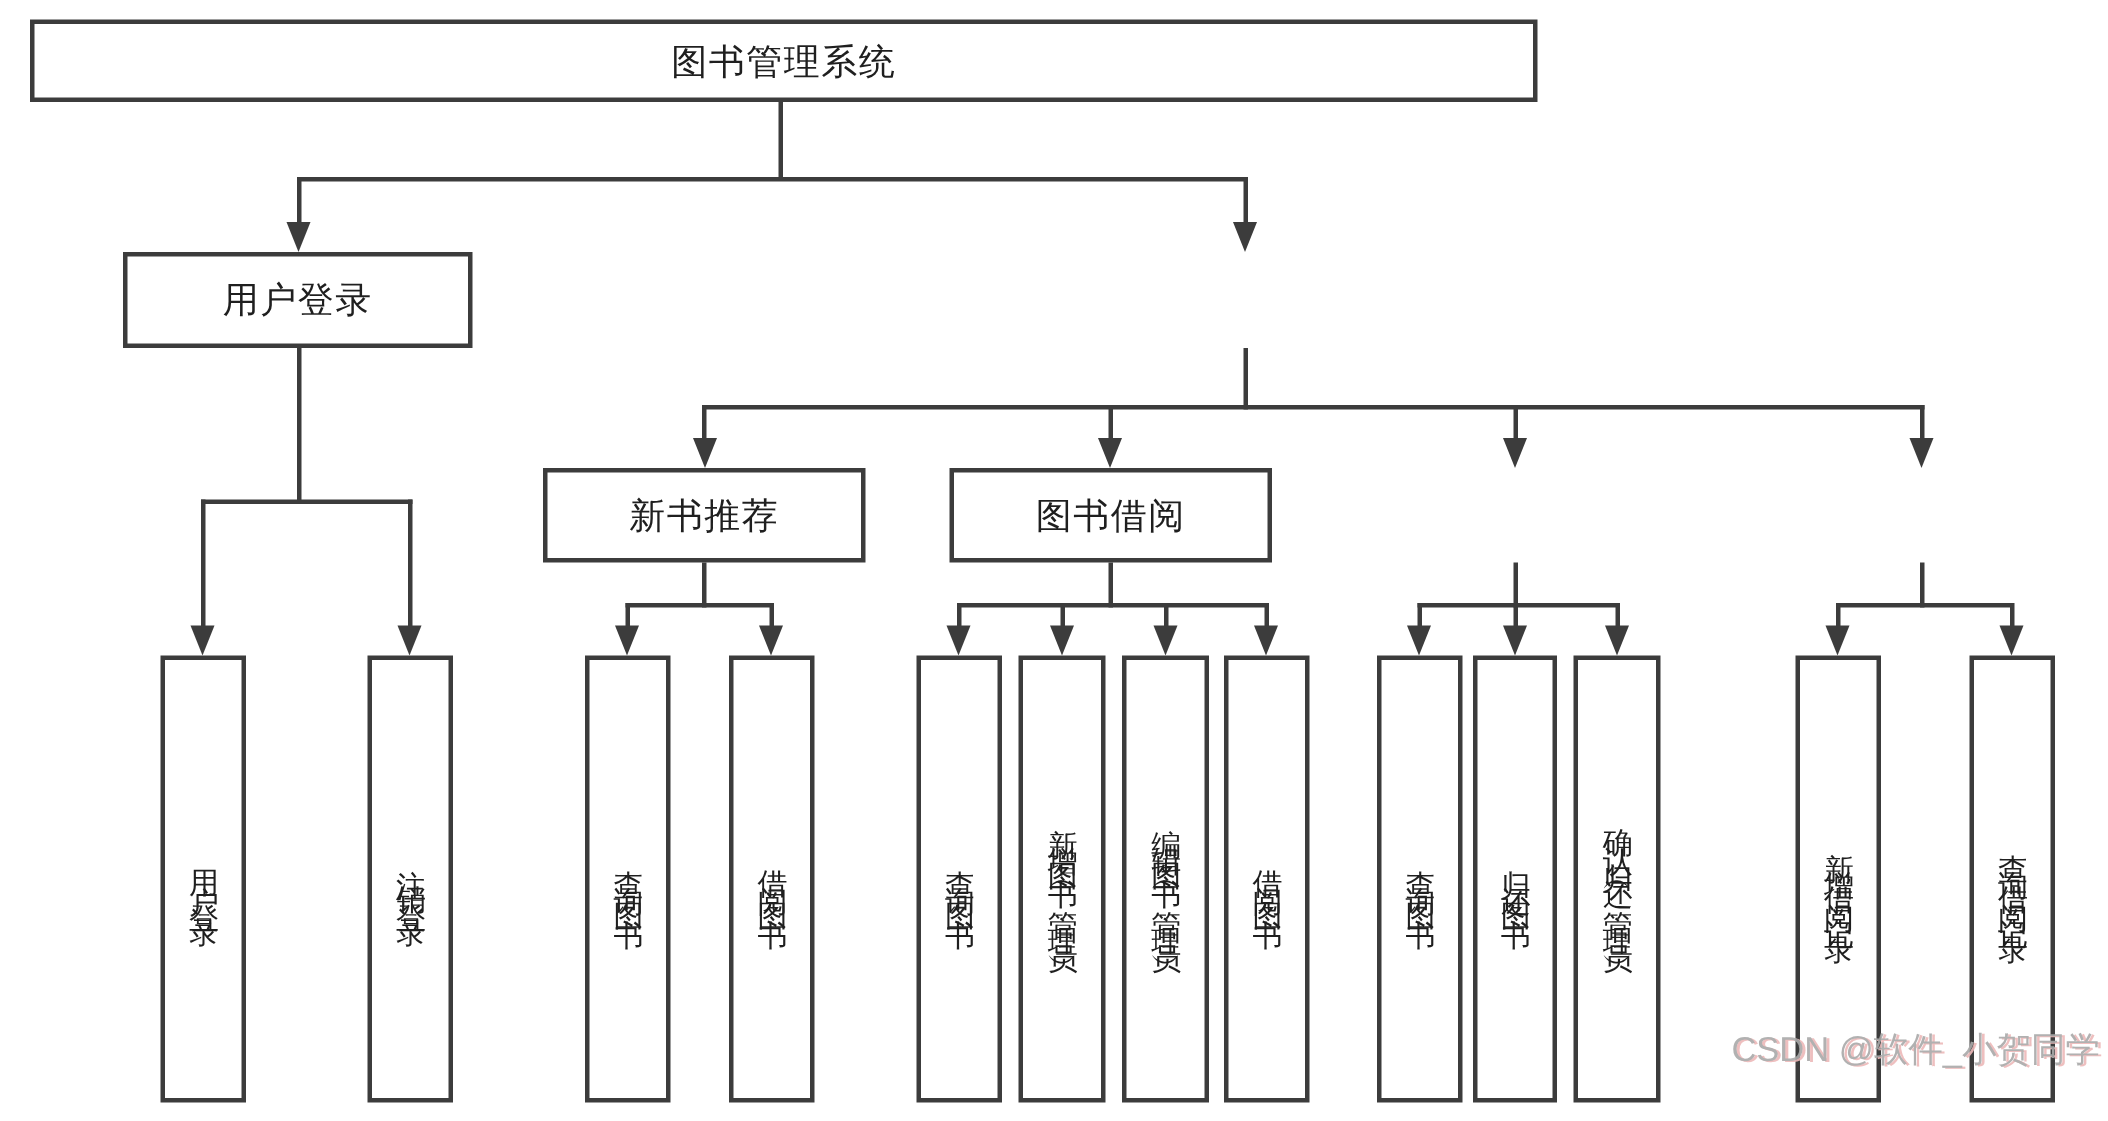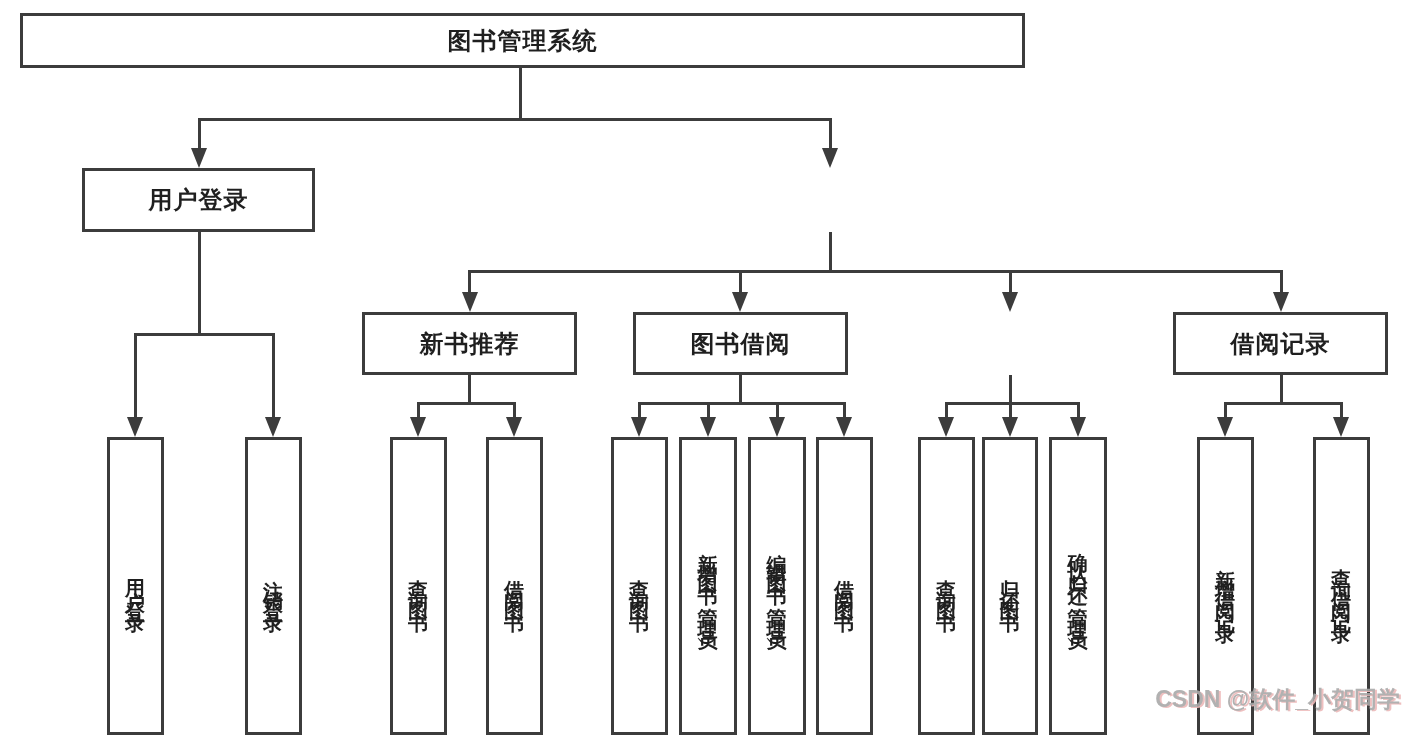--- a/index.html
+++ b/index.html
@@ -6,21 +6,20 @@
   :root{
     --line:#3c3c3c; --border:#3c3c3c; --text:#1f1f1f; --background:#ffffff;
     --watermark-text:#a9a9a9; --watermark-shadow:#edb9b9;
   }
   html,body{margin:0;padding:0;background:var(--background);}
   .stage{
     position:relative; width:1405px; height:747px; overflow:hidden;
     background:var(--background);
     font-family:"Liberation Sans","DejaVu Sans",sans-serif;
     color:var(--text);
-    font-weight:bold;
   }
   .box{
     position:absolute; box-sizing:border-box; background:#fff;
     border:3px solid var(--border);
     display:flex; align-items:center; justify-content:center;
     font-size:24px; letter-spacing:1px; color:var(--text); text-align:center;
   }
   .leafbox{ border-width:3px; font-size:20px; }
   .vtext{
     writing-mode:vertical-rl; text-orientation:mixed;
@@ -55,23 +54,20 @@
 
   <div class="box" style="left:633px;top:312px;width:215px;height:63px;">
     <span>图书借阅</span>
   </div>
 
   <div class="box" style="left:362px;top:312px;width:215px;height:63px;">
     <span>新书推荐</span>
   </div>
 
 
-  <div class="box" style="left:1173px;top:312px;width:215px;height:63px;">
-    <span>借阅记录</span>
-  </div>
 
   <div class="box leafbox" style="left:107px;top:437px;width:57px;height:298px;">
     <span class="vtext">用户登录</span>
   </div>
 
   <div class="box leafbox" style="left:245px;top:437px;width:57px;height:298px;">
     <span class="vtext">注销登录</span>
   </div>
 
   <div class="box leafbox" style="left:390px;top:437px;width:57px;height:298px;">

